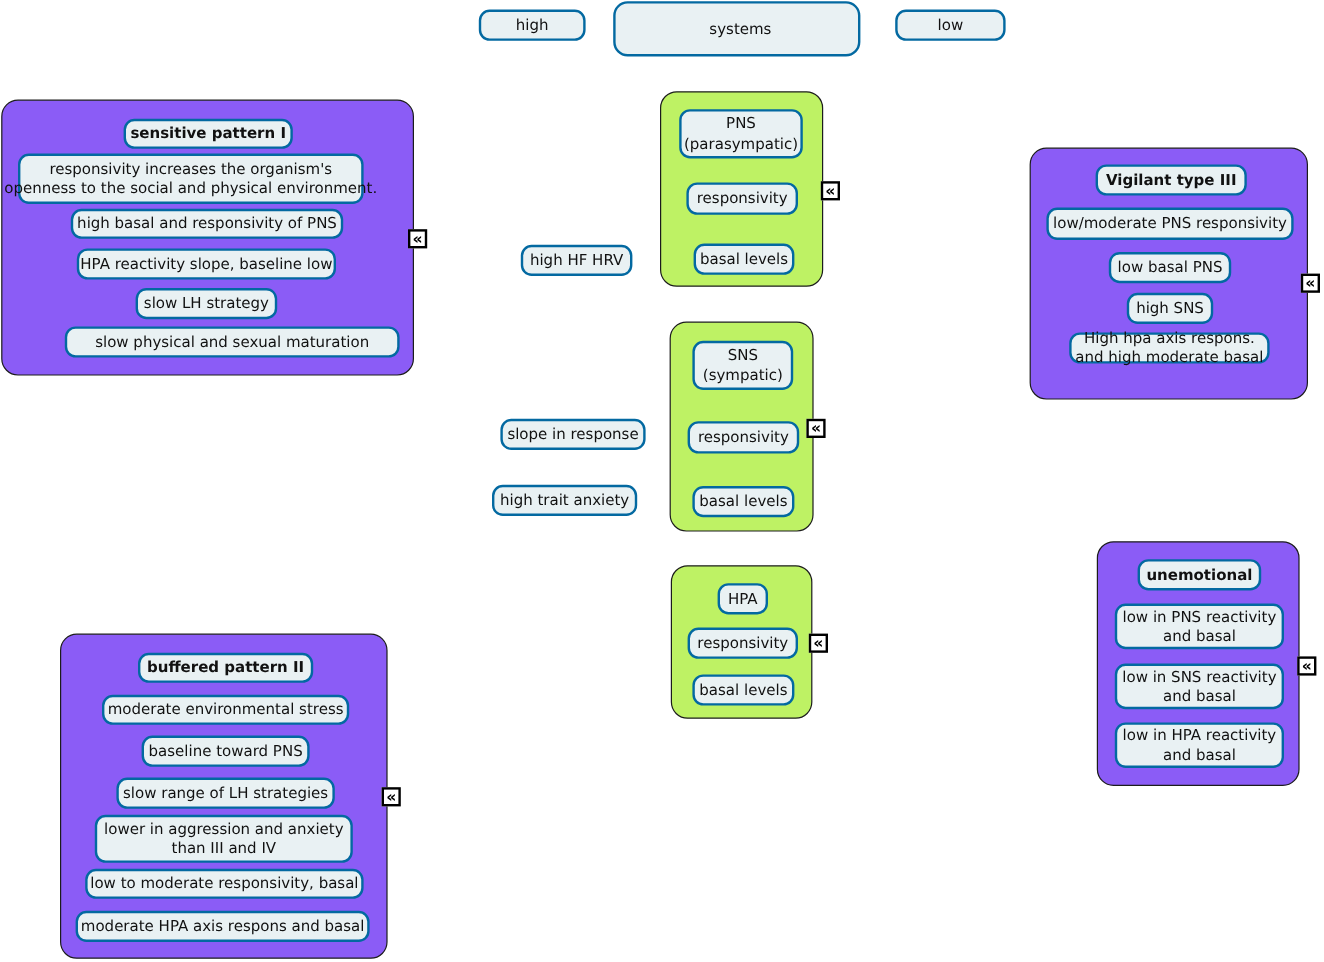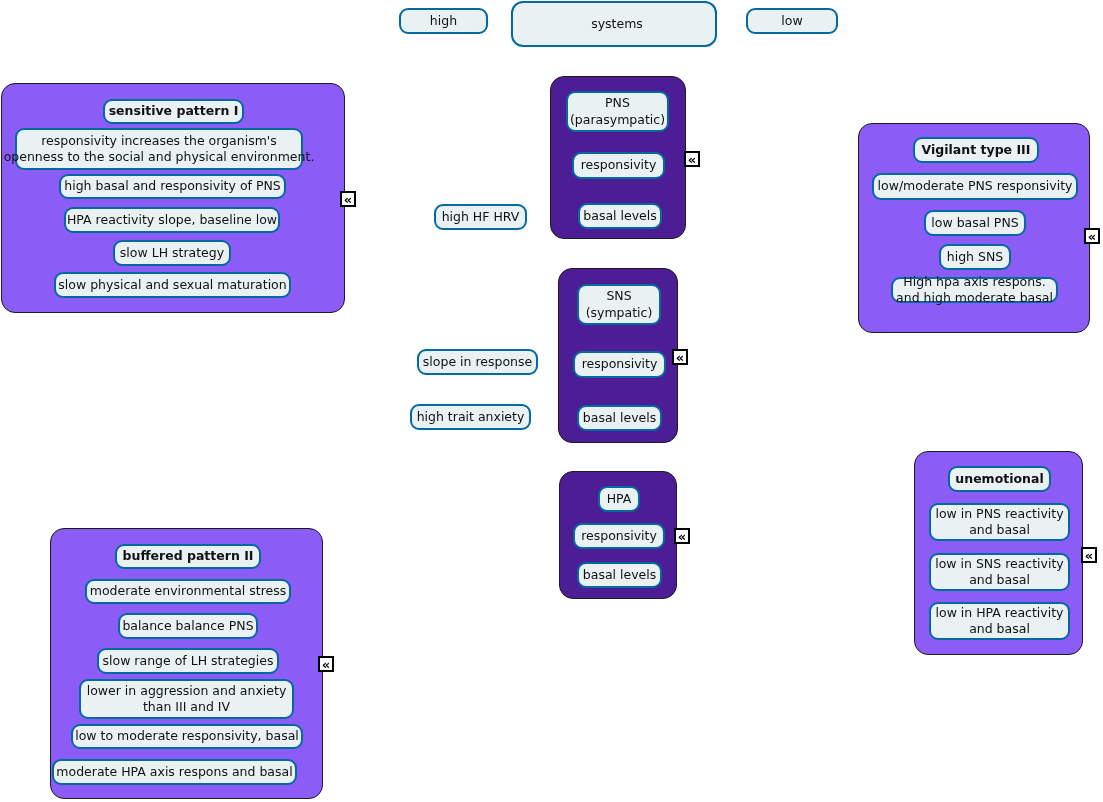--- a/index.html
+++ b/index.html
@@ -14,21 +14,21 @@
     font-size:12.5px; color:#111; padding:1px 6px; white-space:nowrap; line-height:1.3;
   }
   .node.multi { flex-direction:column; }
   .node .ln { display:block; white-space:nowrap; }
   .node.title-node { font-weight:bold; }
   .node.big { border-radius:12px;padding-left:12px; }
   .group {
     position:absolute; box-sizing:border-box;
     background:#8b5cf6; border:1px solid #1c1c1c; border-radius:14px;
   }
-  .group.green { background:#4c1d95; }
+  .group.green { background:#bef264; }
   .collapse {
     position:absolute; box-sizing:border-box; width:16px; height:16px;
     background:#ffffff; border:2px solid #000; border-radius:0;
     display:flex; align-items:center; justify-content:center;
     font-size:13px; font-weight:bold; color:#000; line-height:1; z-index:5;
   }
 </style>
 </head>
 <body>
 
@@ -44,35 +44,35 @@
 
   <div class="group" style="left:1px;top:83px;width:344px;height:230px">
     <div class="node title-node" style="left:101px;top:15px;width:141px;height:25px">sensitive pattern I</div>
     <div class="node multi" style="left:13px;top:44px;width:288px;height:42px">
       <span class="ln">responsivity increases the organism's</span>
       <span class="ln">openness to the social and physical environment.</span>
     </div>
     <div class="node" style="left:57px;top:90px;width:227px;height:25px">high basal and responsivity of PNS</div>
     <div class="node" style="left:62px;top:123px;width:216px;height:26px">HPA reactivity slope, baseline low</div>
     <div class="node" style="left:111px;top:156px;width:118px;height:26px">slow LH strategy</div>
-    <div class="node" style="left:52px;top:188px;width:237px;height:26px">slow physical and sexual maturation</div>
+    <div class="node" style="left:52px;top:188px;width:279px;height:26px">slow physical and sexual maturation</div>
     <div class="collapse" style="left:338px;top:107px">«</div>
   </div>
 
   <div class="group" style="left:50px;top:528px;width:273px;height:271px">
     <div class="node title-node" style="left:64px;top:15px;width:146px;height:25px">buffered pattern II</div>
     <div class="node" style="left:34px;top:50px;width:206px;height:25px">moderate environmental stress</div>
-    <div class="node" style="left:67px;top:84px;width:140px;height:26px">balance balance PNS</div>
+    <div class="node" style="left:67px;top:84px;width:140px;height:26px">baseline toward PNS</div>
     <div class="node" style="left:46px;top:119px;width:182px;height:26px">slow range of LH strategies</div>
     <div class="node multi" style="left:28px;top:150px;width:215px;height:40px">
       <span class="ln">lower in aggression and anxiety</span>
       <span class="ln">than III and IV</span>
     </div>
     <div class="node" style="left:20px;top:195px;width:232px;height:25px">low to moderate responsivity, basal</div>
-    <div class="node" style="left:1px;top:230px;width:245px;height:26px">moderate HPA axis respons and basal</div>
+    <div class="node" style="left:12px;top:230px;width:245px;height:26px">moderate HPA axis respons and basal</div>
     <div class="collapse" style="left:267px;top:127px">«</div>
   </div>
 
   <div class="group" style="left:858px;top:123px;width:232px;height:210px">
     <div class="node title-node" style="left:54px;top:13px;width:126px;height:26px">Vigilant type III</div>
     <div class="node" style="left:13px;top:49px;width:206px;height:27px">low/moderate PNS responsivity</div>
     <div class="node" style="left:65px;top:86px;width:102px;height:26px">low basal PNS</div>
     <div class="node" style="left:80px;top:120px;width:72px;height:26px">high SNS</div>
     <div class="node multi" style="left:32px;top:153px;width:167px;height:26px">
       <span class="ln">High hpa axis respons.</span>

